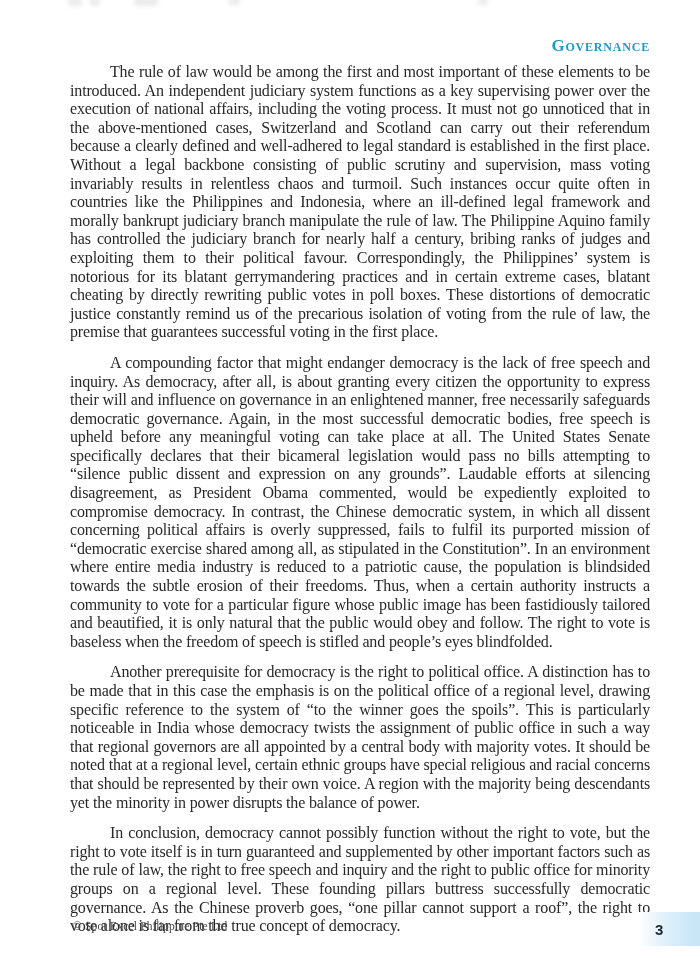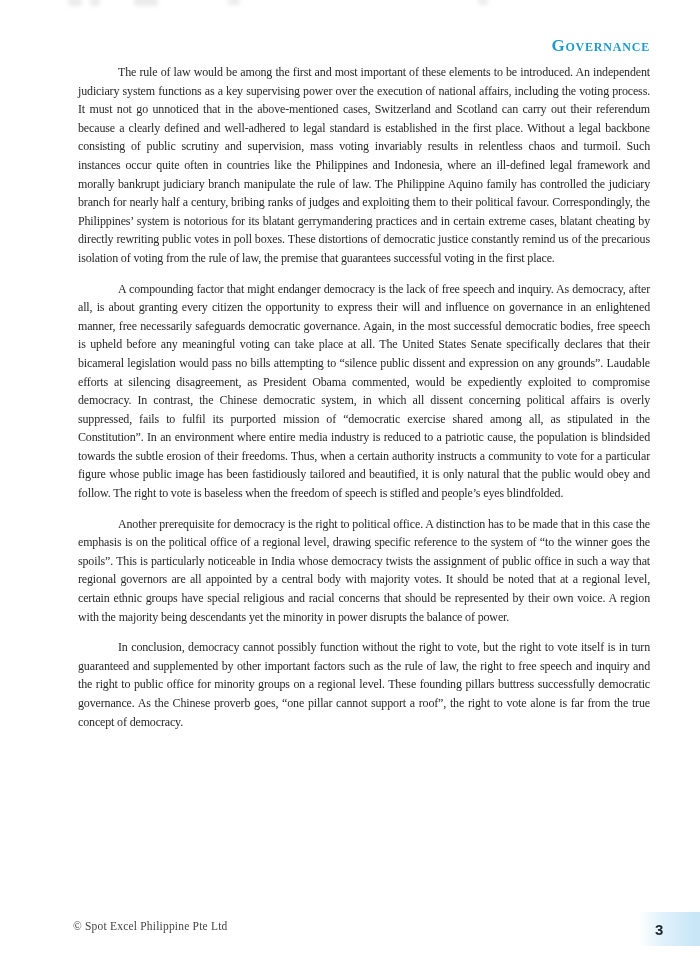--- a/index.html
+++ b/index.html
@@ -41,24 +41,24 @@
   }
 
   .article {
     position: absolute;
     left: 70px;
     top: 63px;
     width: 580px;
     color: #282828;
   }
   .article p {
-    margin: 0 0 12px 8px;
+    margin: 0 0 12px 0;
     text-align: justify;
     text-indent: 40px;
-    font-size: 12px;
+    font-size: 16px;
     line-height: 18.6px;
     letter-spacing: -0.15px;
   }
 
   .copyright {
     position: absolute;
     left: 73px;
     top: 920px;
     font-size: 11.5px;
     letter-spacing: 0.2px;

